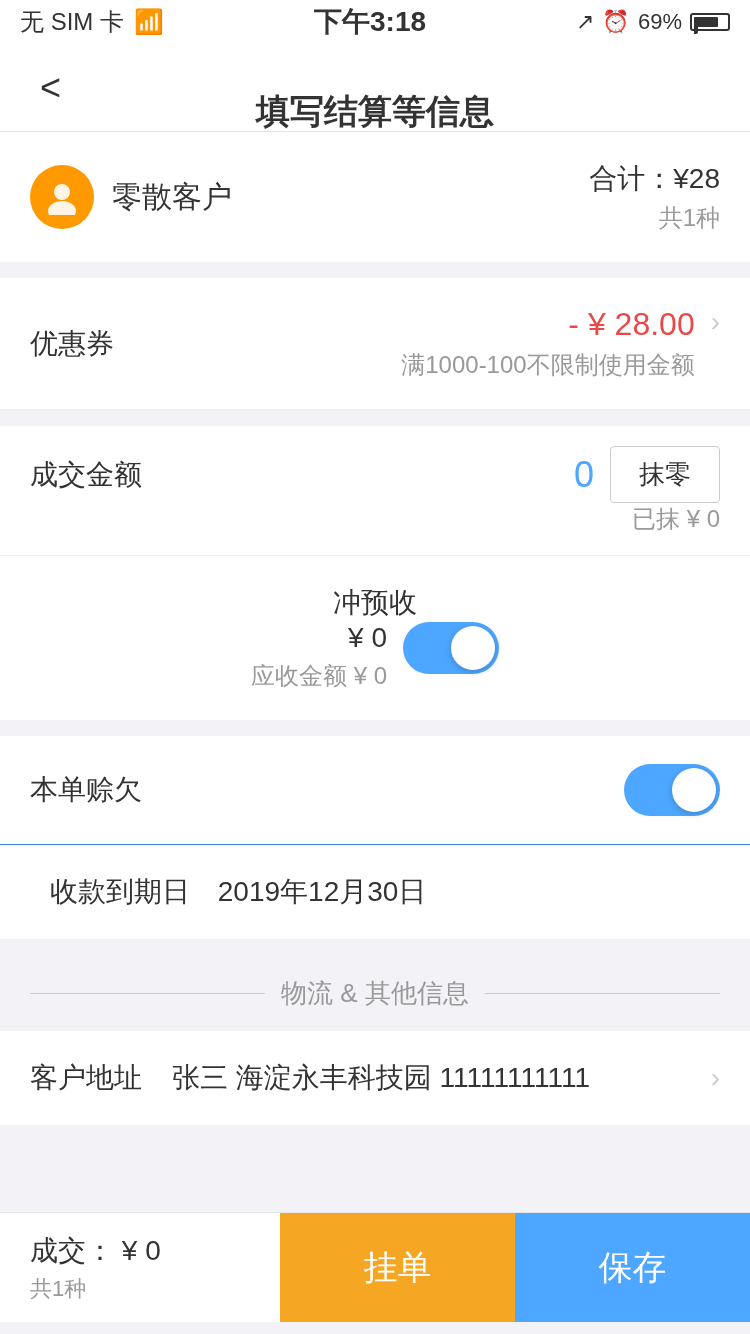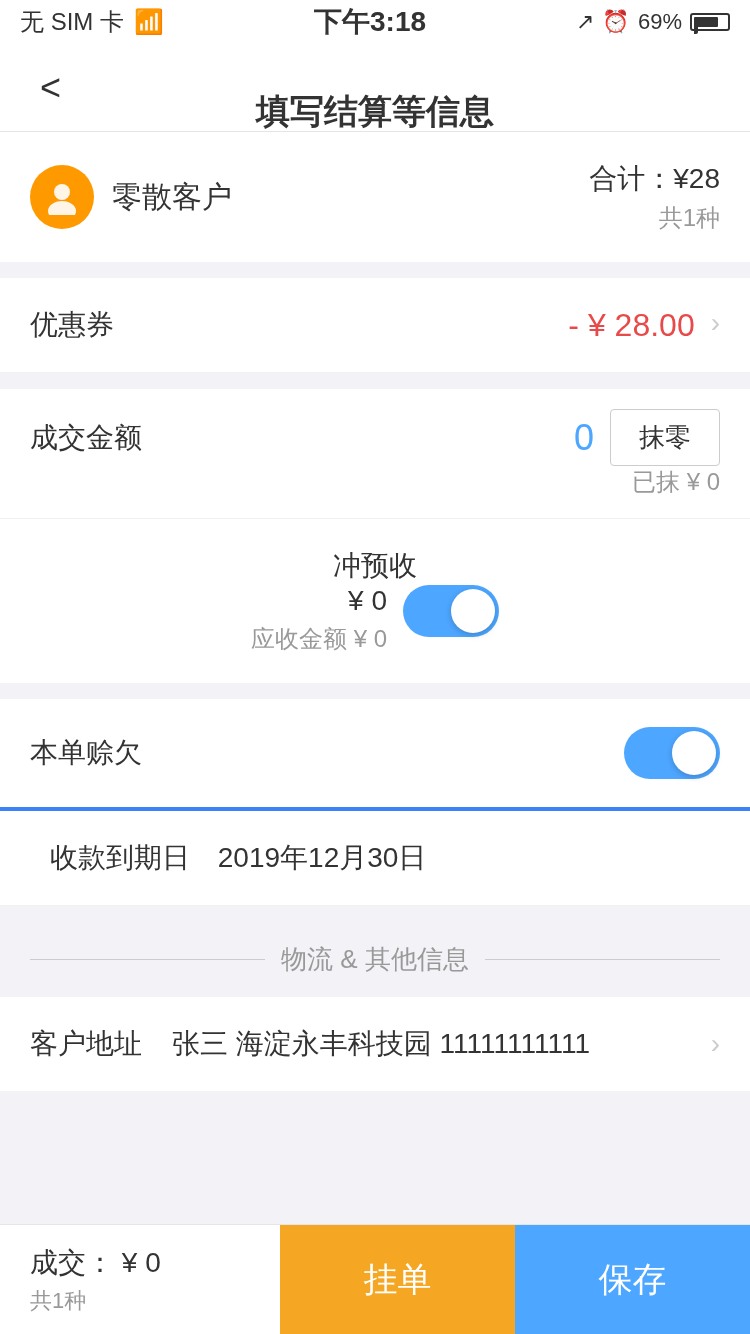--- a/index.html
+++ b/index.html
@@ -98,21 +98,21 @@
     .customer-total { font-size: 28px; color: #333; }
     .customer-count { font-size: 24px; color: #999; margin-top: 4px; }
 
     
     .row-item {
       background: #fff;
       padding: 28px 30px;
       display: flex;
       align-items: center;
       justify-content: space-between;
-      border-bottom: 4px solid #3b82f6;
+      border-bottom: 1px solid #3b82f6;
       min-height: 90px;
     }
     .row-item:last-child { border-bottom: none; flex-direction: column; }
     .row-label { font-size: 28px; color: #333; }
     .row-right { display: flex; gap: 16px; }
     .row-value { font-size: 28px; color: #333; text-align: right; }
     .row-value-discount { color: #e84a4a; font-size: 32px; font-weight: 500; }
     .row-value-sub { font-size: 24px; color: #999; margin-top: 6px; text-align: right; }
 
     
@@ -205,21 +205,21 @@
 
     
     .empty-area {
       background: #f2f2f7;
       height: 260px;
     }
 
     
     .bottom-bar {
       position: fixed;
-      bottom: 0;
+      bottom: 12px;
       left: 0;
       width: 750px;
       height: 110px;
       background: #fff;
       display: flex;
       align-items: center;
       border-top: 1px solid #e5e5e5;
     }
     .bottom-summary {
       flex: 0 0 280px;
@@ -278,20 +278,21 @@
       <div class="customer-count">共1种</div>
     </div>
   </div>
 
   <div class="card">
     <div class="coupon-section">
       <span class="row-label">优惠券</span>
       <div class="row-right">
         <div style="text-align:right">
           <div class="row-value-discount">- ¥ 28.00</div>
+          <div class="row-value-sub">满1000-100不限制使用金额</div>
         </div>
         <span class="chevron-right">›</span>
       </div>
     </div>
   </div>
 
   <div class="card">
     <div class="amount-section">
       <div class="amount-row">
         <span class="row-label">成交金额</span>

